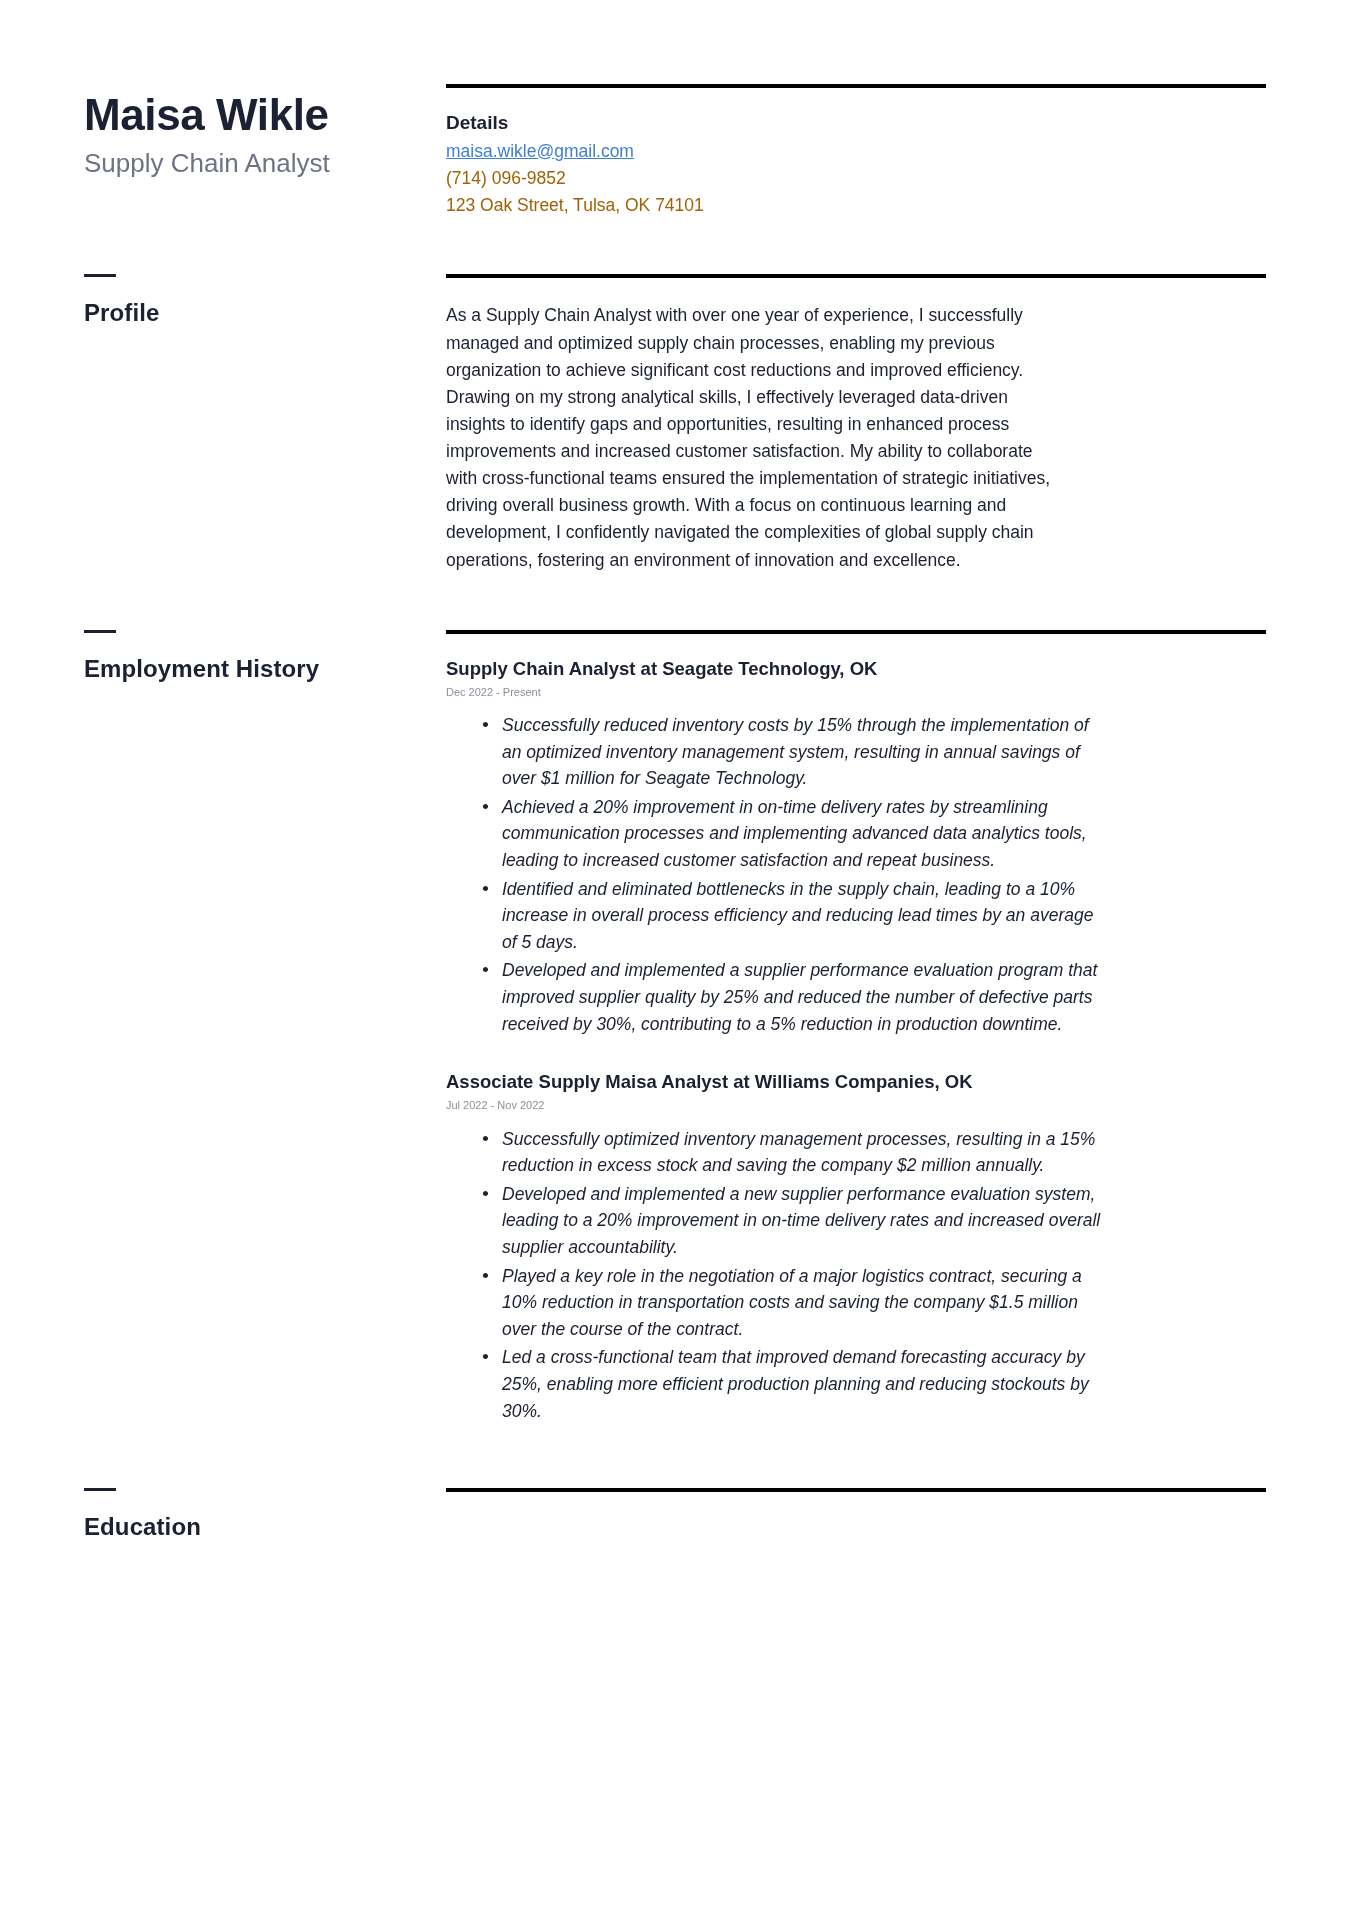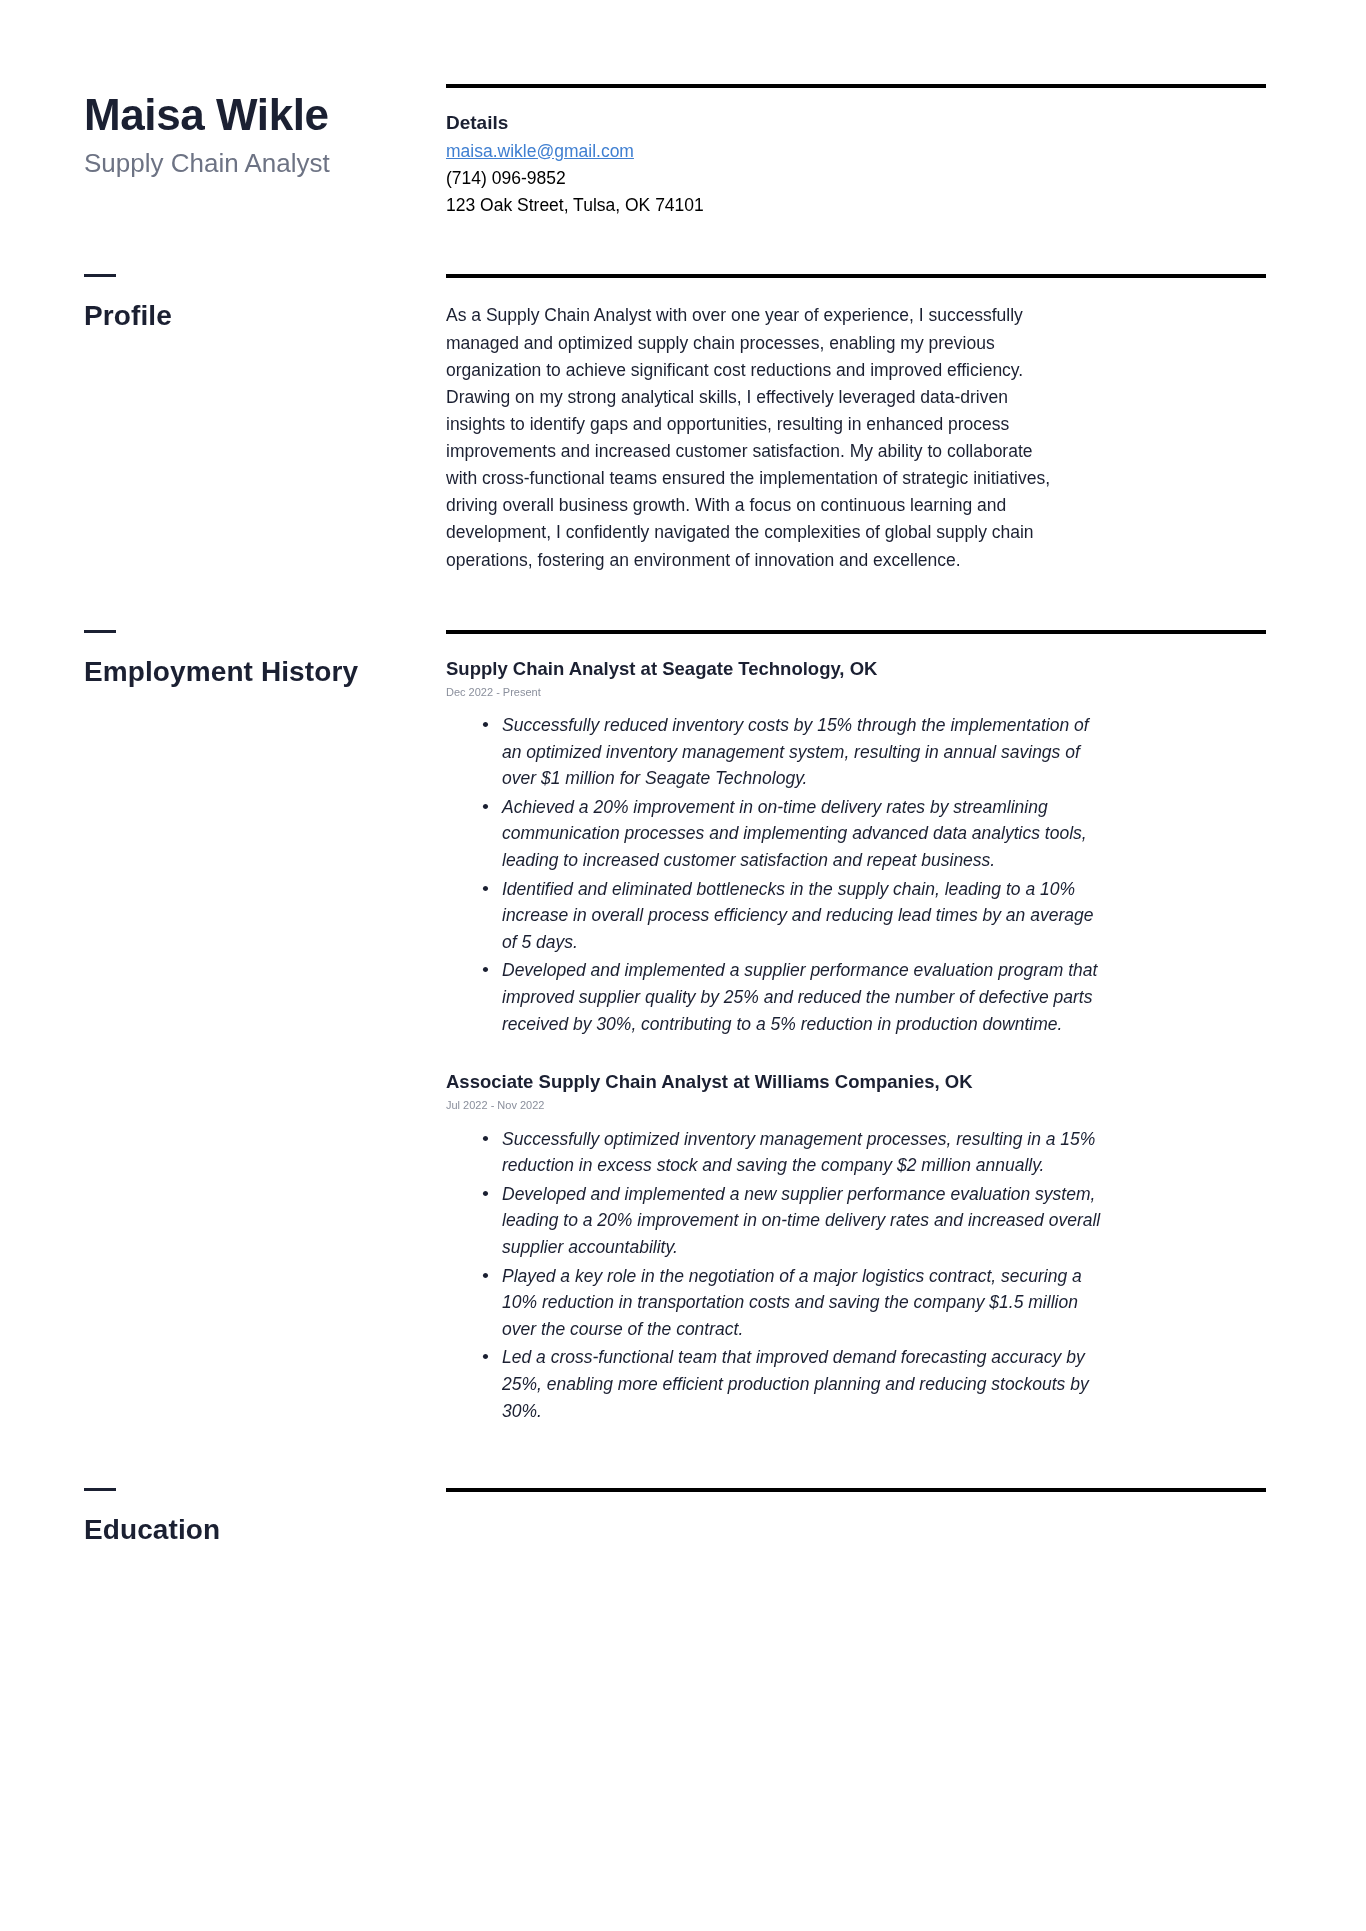--- a/index.html
+++ b/index.html
@@ -71,39 +71,39 @@
     width: 100%;
   }
 
   .dash {
     width: 32px;
     height: 3px;
     background: #1b2032;
     margin-bottom: 22px;
   }
   .section-label {
-    font-size: 28px;
+    font-size: 24px;
     font-weight: 700;
     color: #1b2032;
     letter-spacing: 0.1px;
     margin: 0;
     line-height: 1.2;
   }
 
   .subhead {
     font-size: 19px;
     font-weight: 700;
     color: #1b2032;
     margin: 0 0 2px 0;
     line-height: 1.35;
   }
   .detail-line {
     font-size: 17.5px;
     line-height: 1.54;
-    color: #000000;
+    color: #a16207;
     margin: 0;
   }
   .link {
     color: #3f7fd1;
     text-decoration: underline;
     font-size: 17.5px;
     line-height: 1.54;
     display: inline-block;
   }
 
@@ -208,21 +208,21 @@
           <li>Successfully reduced inventory costs by 15% through the implementation of an optimized inventory management system, resulting in annual savings of over $1 million for Seagate Technology.</li>
           <li>Achieved a 20% improvement in on-time delivery rates by streamlining communication processes and implementing advanced data analytics tools, leading to increased customer satisfaction and repeat business.</li>
           <li>Identified and eliminated bottlenecks in the supply chain, leading to a 10% increase in overall process efficiency and reducing lead times by an average of 5 days.</li>
           <li>Developed and implemented a supplier performance evaluation program that improved supplier quality by 25% and reduced the number of defective parts received by 30%, contributing to a 5% reduction in production downtime.</li>
         </ul>
       </div>
 
       <div style="height:30px"></div>
 
       <div class="job">
-        <h3 class="job-heading">Associate Supply Chain Analyst at Williams Companies, OK</h3>
+        <h3 class="job-heading">Associate Supply Maisa Analyst at Williams Companies, OK</h3>
         <p class="job-dates">Jul 2022 - Nov 2022</p>
         <ul class="bullets">
           <li>Successfully optimized inventory management processes, resulting in a 15% reduction in excess stock and saving the company $2 million annually.</li>
           <li>Developed and implemented a new supplier performance evaluation system, leading to a 20% improvement in on-time delivery rates and increased overall supplier accountability.</li>
           <li>Played a key role in the negotiation of a major logistics contract, securing a 10% reduction in transportation costs and saving the company $1.5 million over the course of the contract.</li>
           <li>Led a cross-functional team that improved demand forecasting accuracy by 25%, enabling more efficient production planning and reducing stockouts by 30%.</li>
         </ul>
       </div>
     </div>
   </div>

